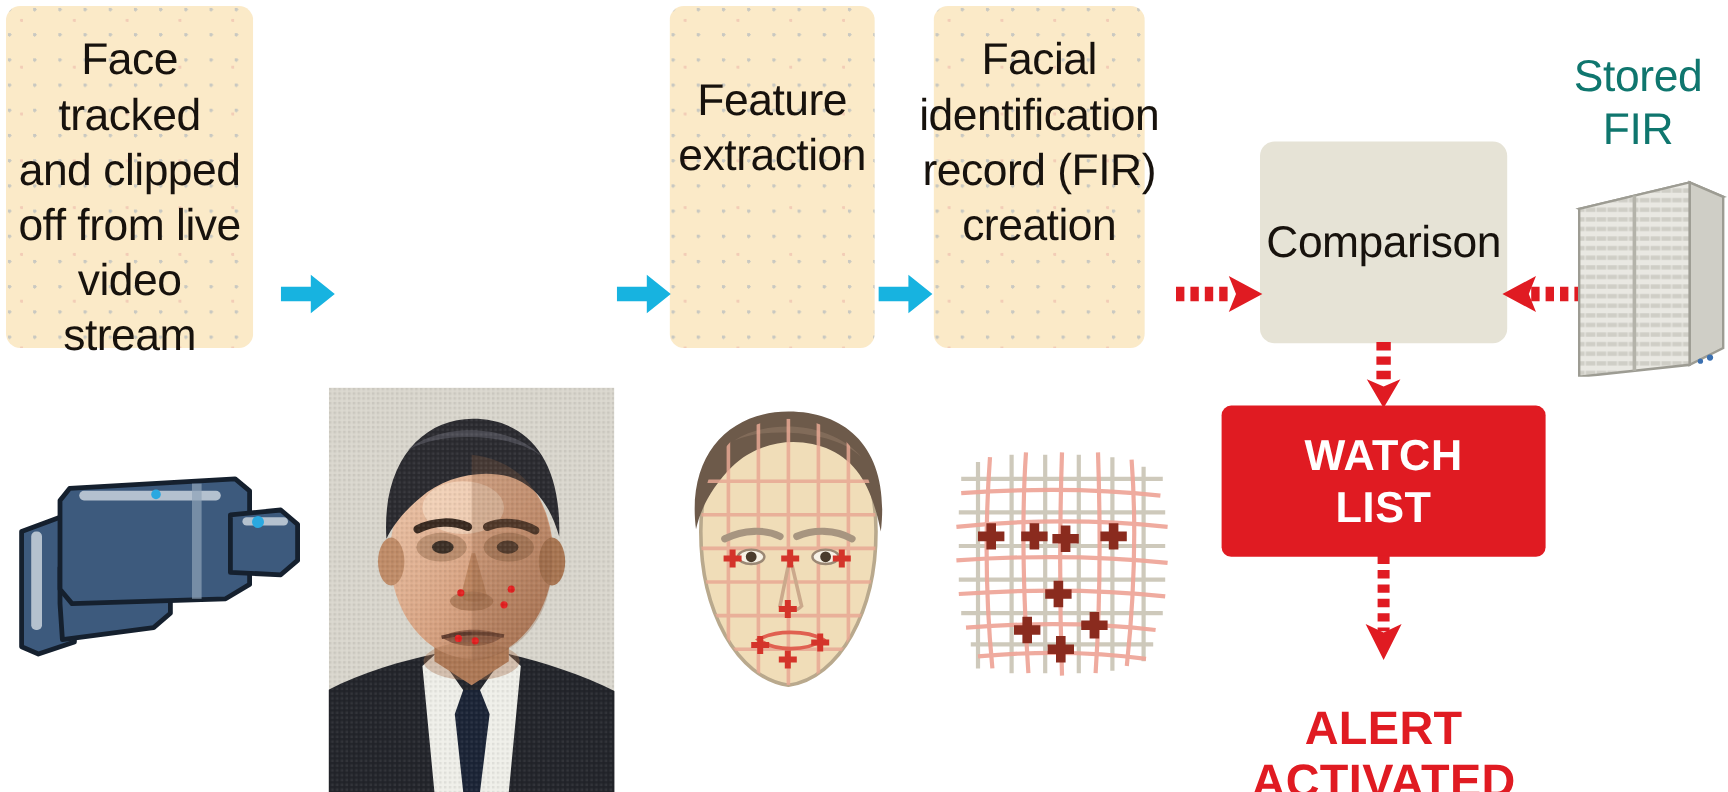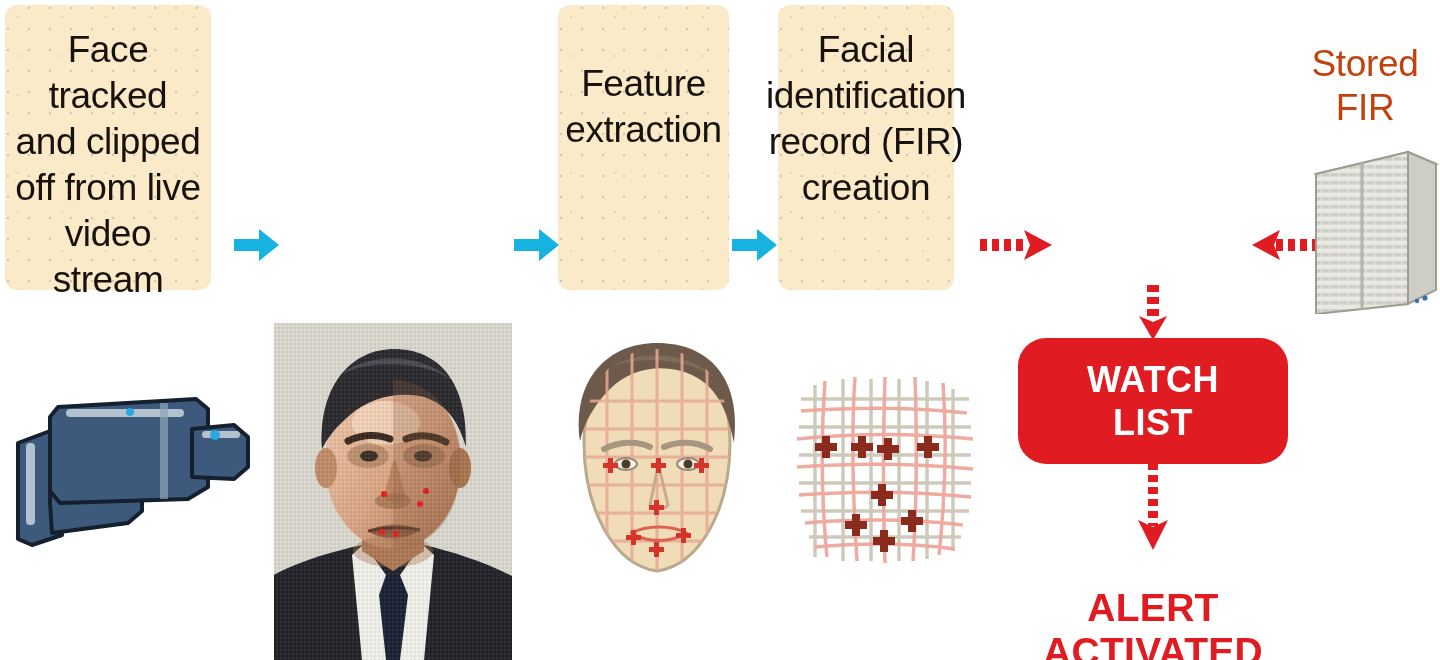--- a/index.html
+++ b/index.html
@@ -54,21 +54,21 @@
     color:#ffffff;font-size:36px;line-height:43px;font-weight:bold;
     text-align:center;white-space:pre-line;letter-spacing:.5px;
   }
 
   .alerttext{
     position:absolute;color:#e01b22;font-size:39px;line-height:44px;
     font-weight:bold;text-align:center;white-space:pre-line;letter-spacing:.3px;
   }
 
   .storedlabel{
-    position:absolute;color:#c2410c;font-size:37px;line-height:44px;
+    position:absolute;color:#0f766e;font-size:37px;line-height:44px;
     text-align:center;white-space:pre-line;letter-spacing:-.3px;
   }
 
   
   .arrow{position:absolute;}
 
   
   .illus{position:absolute;}
   .photo{
     position:absolute;
@@ -93,25 +93,28 @@
 extraction</span>
   </div>
 
   <div class="pbox" style="left:778px;top:5px;width:176px;height:285px;">
     <span class="ptext" style="margin-top:22px;width:125%;">Facial
 identification
 record (FIR)
 creation</span>
   </div>
 
+  <div class="cmpbox" style="left:1050px;top:118px;width:206px;height:168px;">
+    <span class="ctext">Comparison</span>
+  </div>
 
   <div class="storedlabel" style="left:1290px;top:42px;width:150px;">Stored
 FIR</div>
 
-  <div class="watchbox" style="left:1018px;top:338px;width:270px;height:126px;border-radius:28px;">
+  <div class="watchbox" style="left:1018px;top:338px;width:270px;height:126px;">
     <span class="wtext">WATCH
 LIST</span>
   </div>
 
   <div class="alerttext" style="left:1008px;top:586px;width:290px;">ALERT
 ACTIVATED</div>
 
   <svg class="arrow" style="left:234px;top:222px;" width="46" height="46" viewBox="0 0 46 46">
     <path d="M0,17 L25,17 L25,7 L45,23 L25,39 L25,29 L0,29 Z" fill="#17b3e0"></path>
   </svg>

